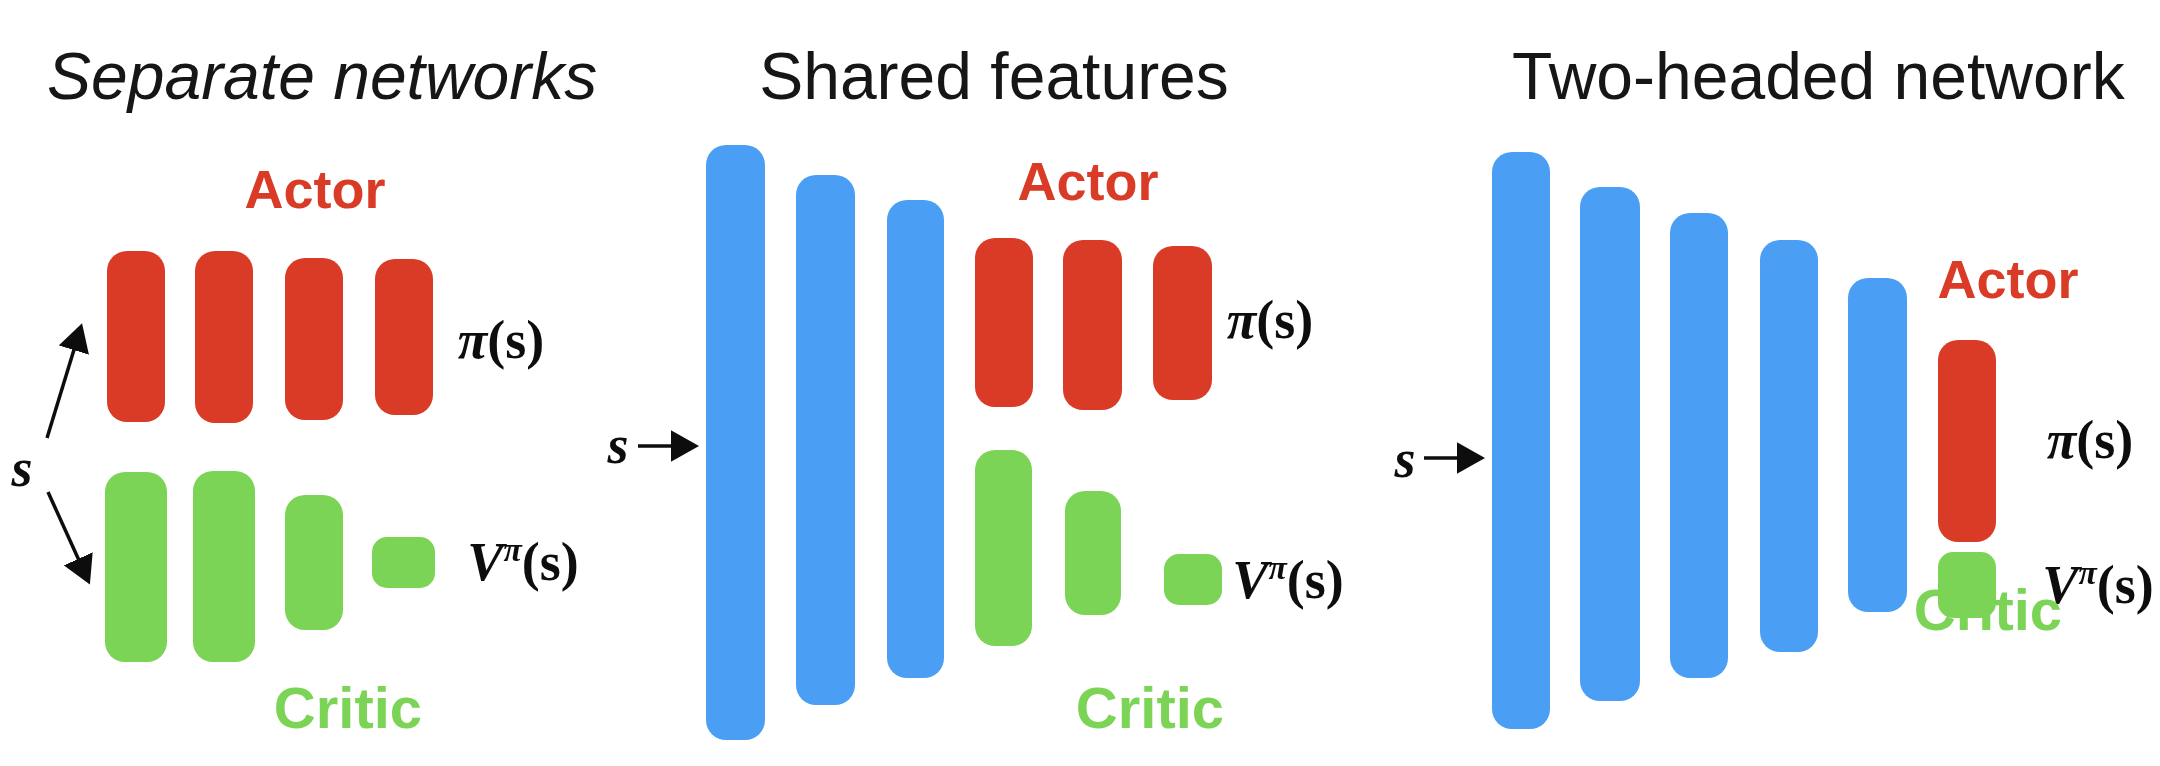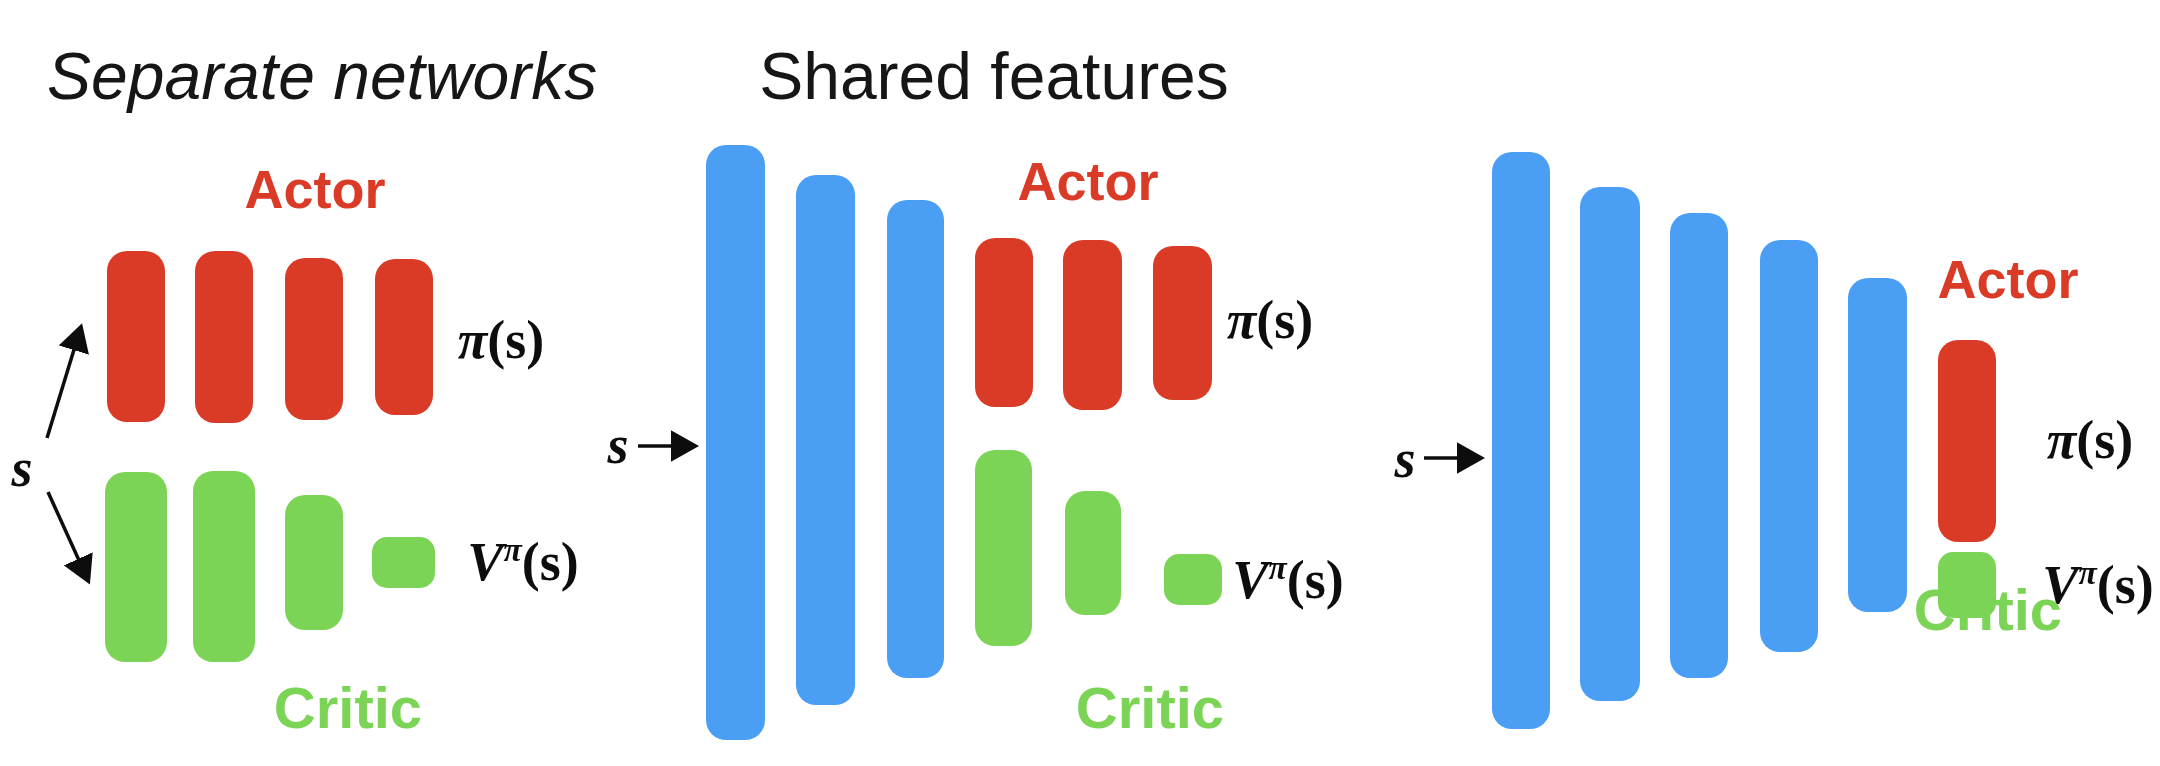--- a/index.html
+++ b/index.html
@@ -82,20 +82,21 @@
 
   <svg class="arrow-svg" style="left:636px;top:436px;" width="66" height="20">
     <defs>
         <marker id="ah3" markerWidth="9" markerHeight="9" refX="6" refY="4.5" orient="auto">
           <path d="M0,0 L8,4.5 L0,9 z" fill="#0d0d0d"></path>
         </marker>
       </defs>
     <line x1="2" y1="10" x2="56" y2="10" stroke="#0d0d0d" stroke-width="3.5" marker-end="url(#ah3)"></line>
   </svg>
 
+  <div class="title" style="left:1512px;">Two-headed network</div>
 
   <div class="bar" style="left:1492px;top:152px;width:58px;height:577px;background:#4A9FF5;"></div>
   <div class="bar" style="left:1580px;top:187px;width:60px;height:514px;background:#4A9FF5;"></div>
   <div class="bar" style="left:1670px;top:213px;width:58px;height:465px;background:#4A9FF5;"></div>
   <div class="bar" style="left:1760px;top:240px;width:58px;height:412px;background:#4A9FF5;"></div>
   <div class="bar" style="left:1848px;top:278px;width:59px;height:334px;background:#4A9FF5;"></div>
 
   <div class="role-label" style="left:2008px;top:250px;color:#D93B27;">Actor</div>
 
   <div class="bar" style="left:1938px;top:340px;width:58px;height:202px;background:#D93B27;"></div>

